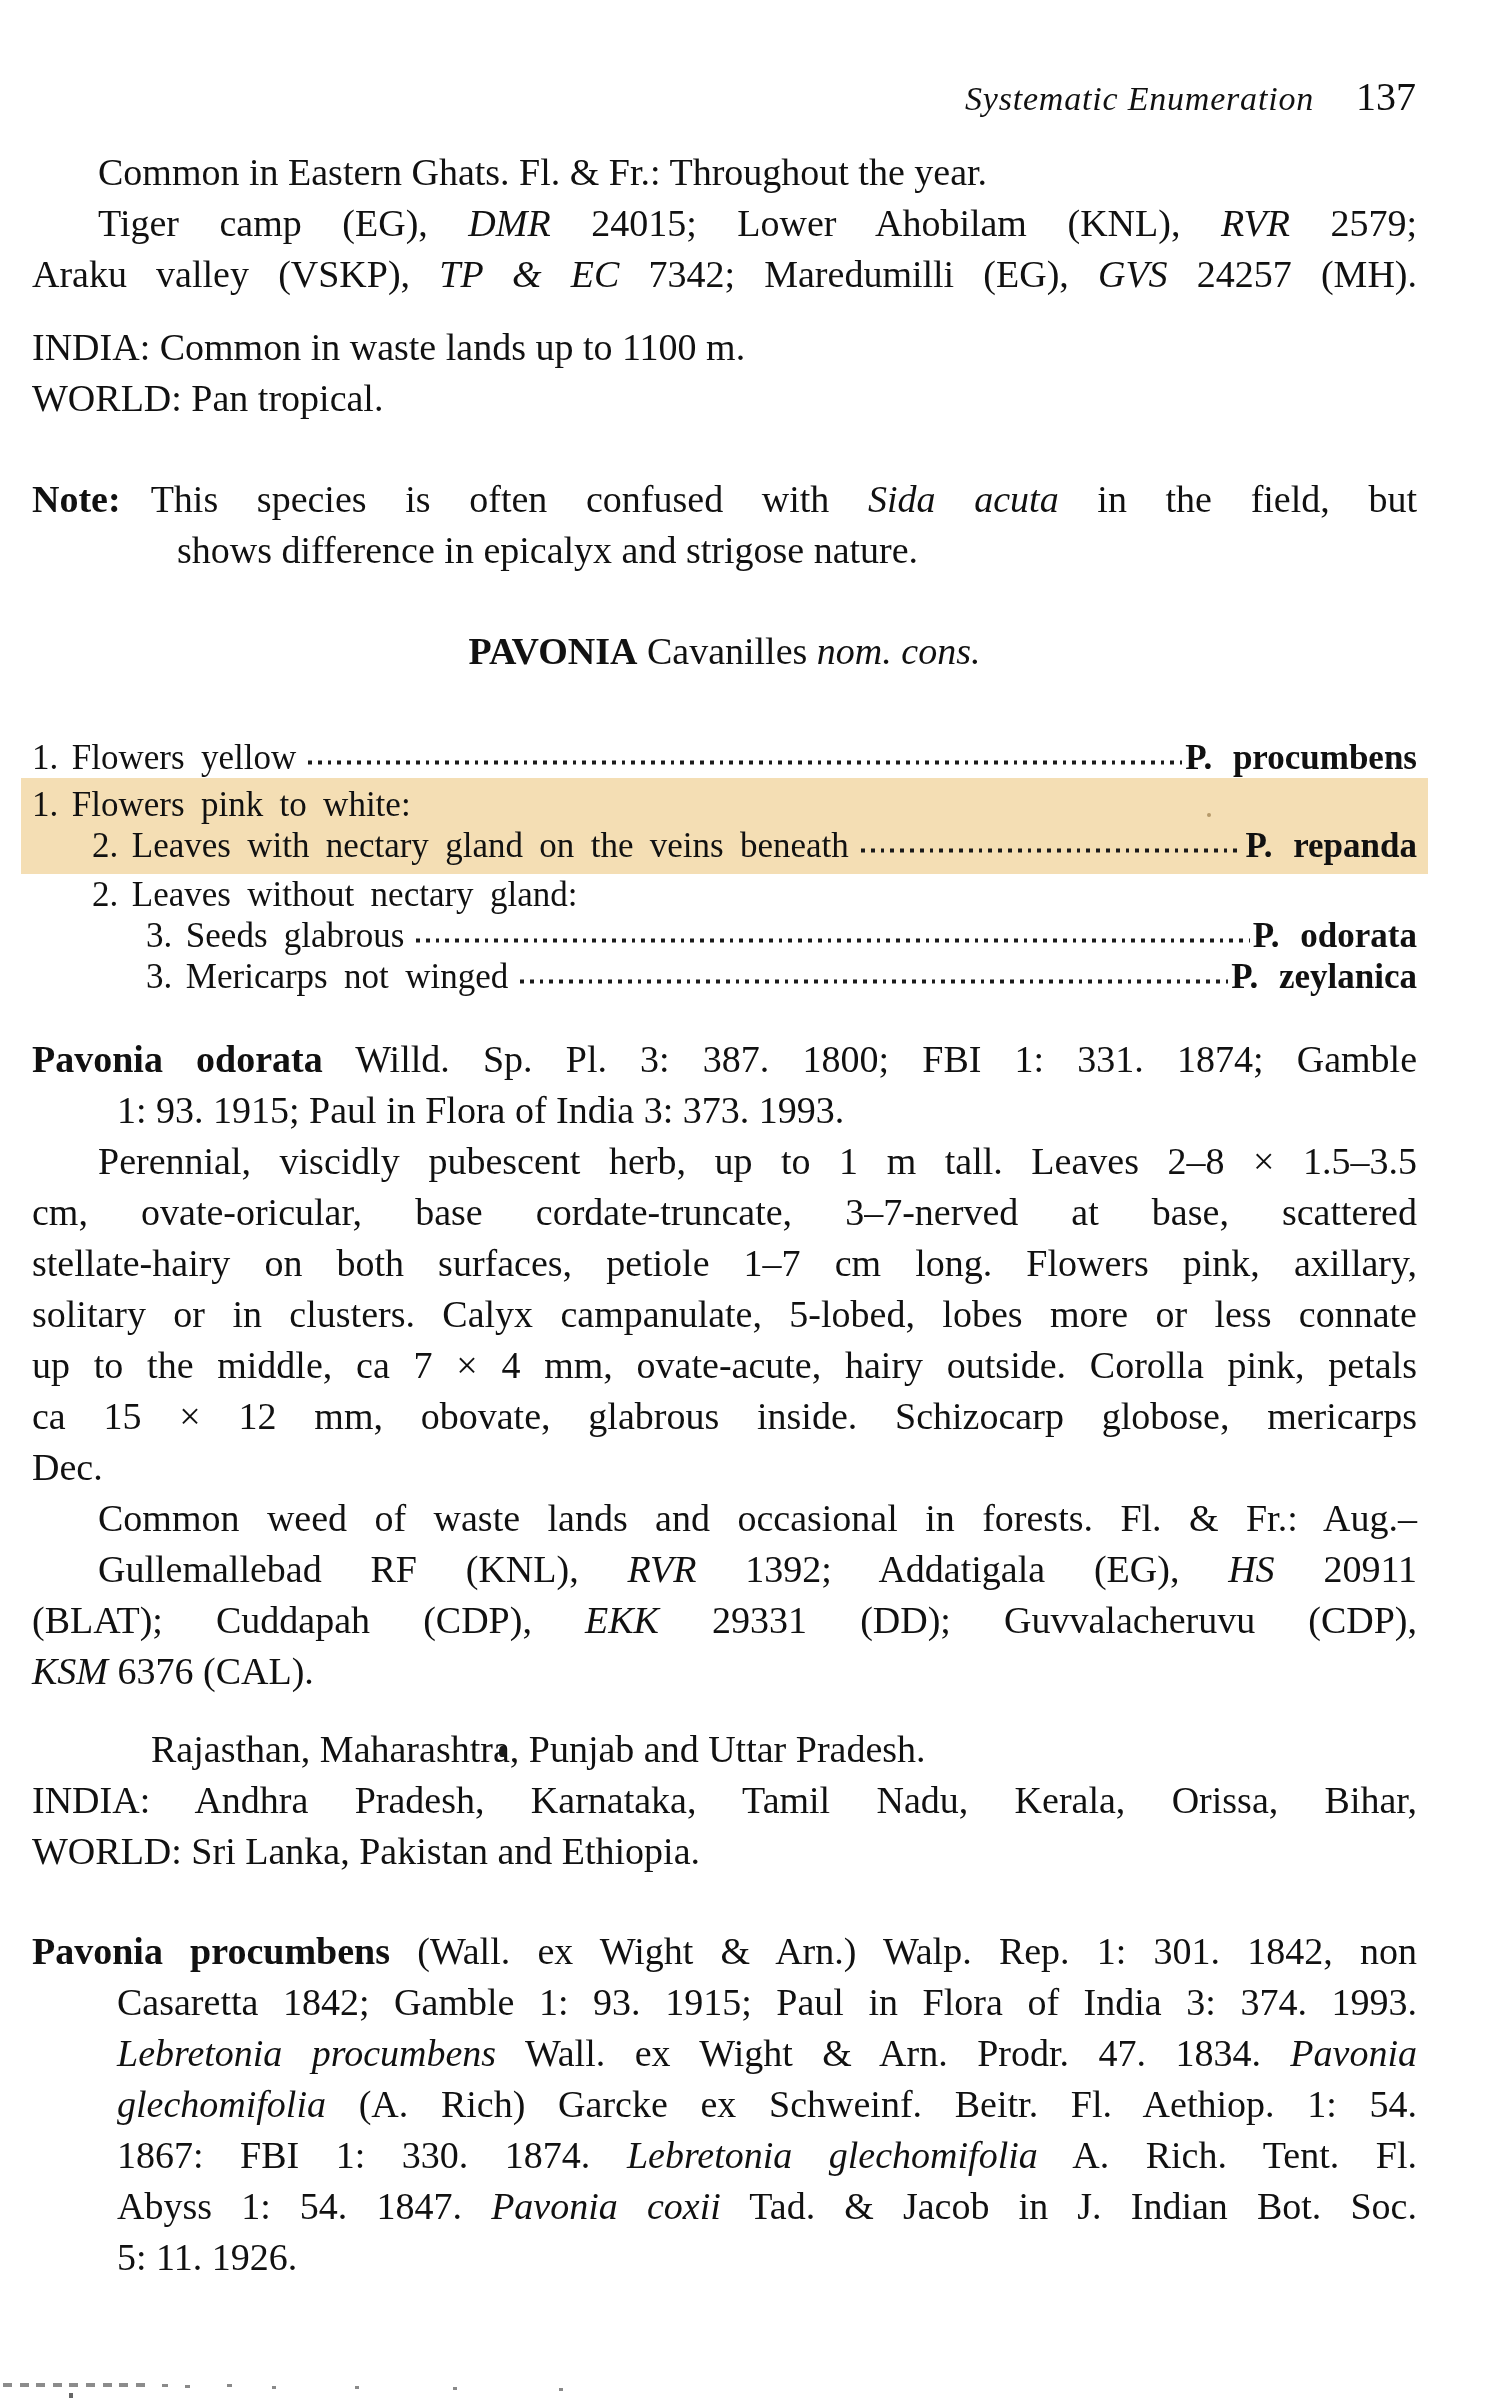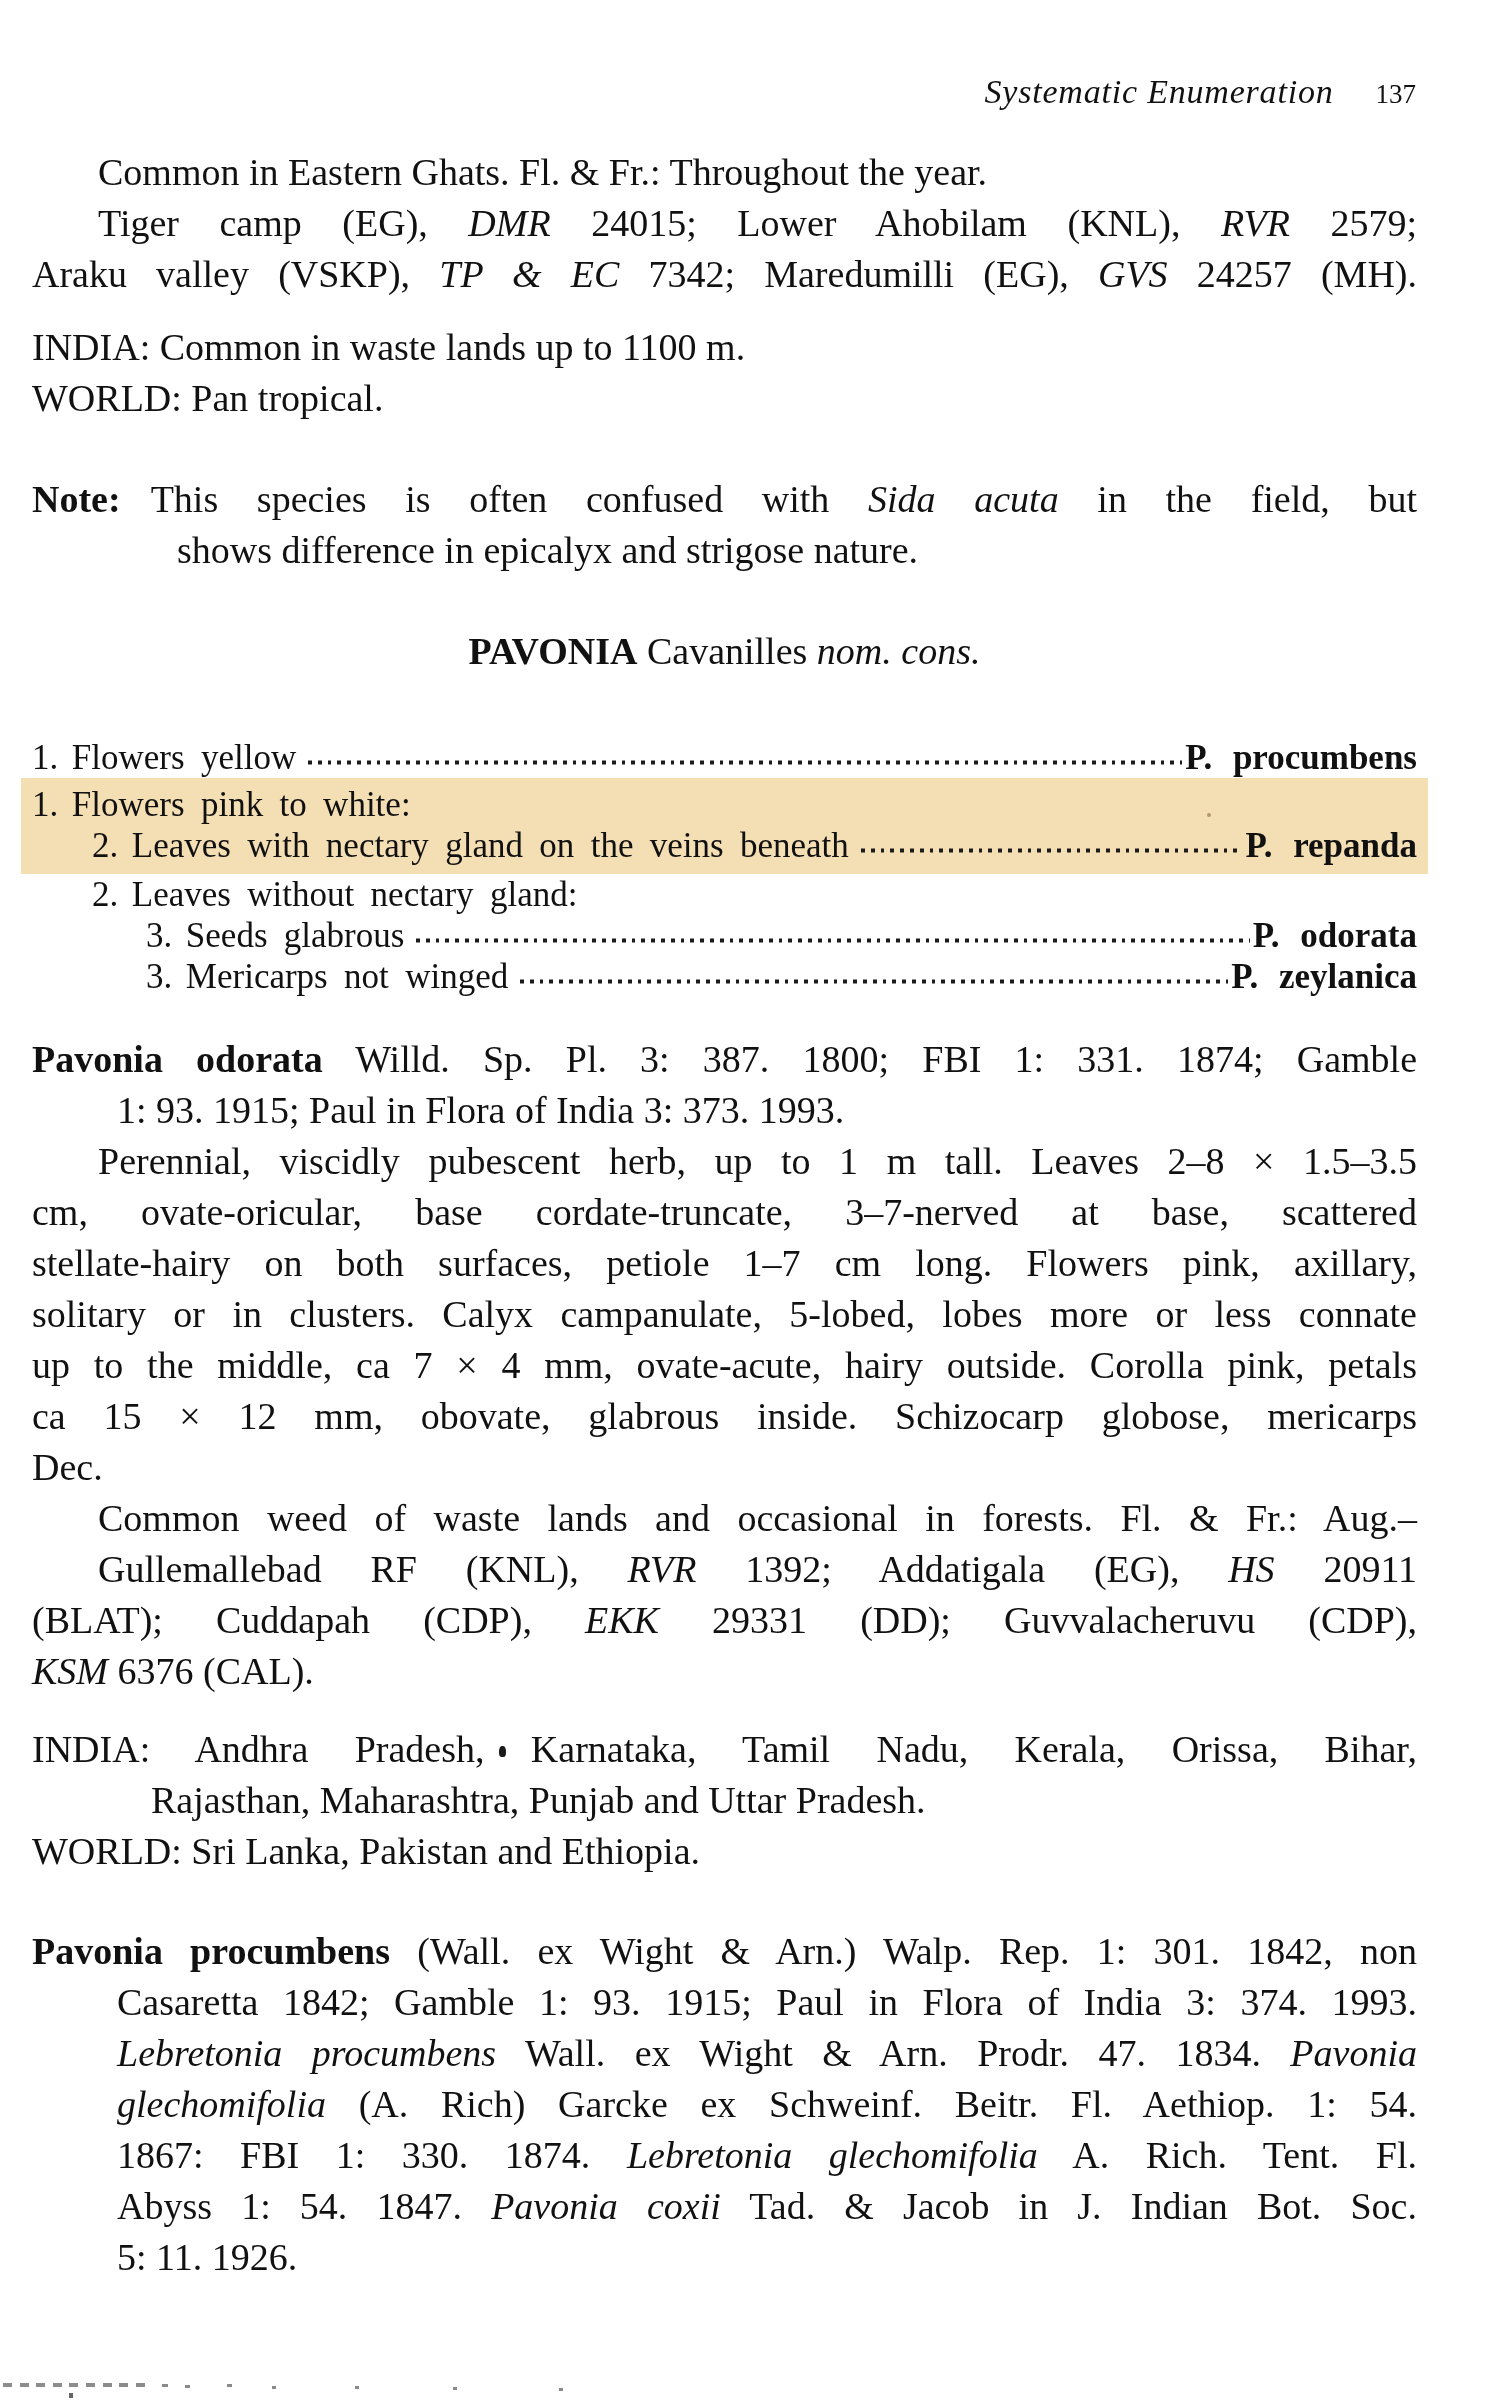--- a/index.html
+++ b/index.html
@@ -15,21 +15,21 @@
     color:var(--ink);
     font-family:"Liberation Serif","DejaVu Serif",serif;
     overflow:hidden;
   }
   
   .hdr{
     position:absolute;top:73px;right:90px;
     display:flex;align-items:baseline;gap:42px;
   }
   .hdr .rt{font-style:italic;font-size:34px;letter-spacing:0.8px;}
-  .hdr .pn{font-size:27px;}
+  .hdr .pn{font-size:40px;}
   
   .content{
     position:absolute;left:32px;top:0;width:1385px;
     font-size:38px;line-height:51px;
   }
   .tl{min-height:51px;}
   .just{text-align:justify;text-align-last:justify;}
   .ind-fi{padding-left:66px;}
   .ind-h{padding-left:85px;}
   .ind-h2{padding-left:119px;}
@@ -154,22 +154,22 @@
     <div>
         <div class="tl"><span class="s-n">Dec.</span></div>
         <div class="tl ind-fi just"><span class="s-n">Common weed of waste lands and occasional in forests. Fl. &amp; Fr.: Aug.–</span></div>
       </div>
     <div>
         <div class="tl ind-fi just"><span class="s-n">Gullemallebad RF (KNL), </span><span class="s-i">RVR</span><span class="s-n"> 1392; Addatigala (EG), </span><span class="s-i">HS</span><span class="s-n"> 20911</span></div>
         <div class="tl just"><span class="s-n">(BLAT); Cuddapah (CDP), </span><span class="s-i">EKK</span><span class="s-n"> 29331 (DD); Guvvalacheruvu (CDP),</span></div>
         <div class="tl"><span class="s-i">KSM</span><span class="s-n"> 6376 (CAL).</span></div>
       </div>
     <div class="blk-india2">
+        <div class="tl ind-h2"><span class="s-n">Rajasthan, Maharashtra, Punjab and Uttar Pradesh.</span></div>
         <div class="tl just"><span class="s-n">INDIA: Andhra Pradesh, Karnataka, Tamil Nadu, Kerala, Orissa, Bihar,</span></div>
-        <div class="tl ind-h2"><span class="s-n">Rajasthan, Maharashtra, Punjab and Uttar Pradesh.</span></div>
       </div>
     <div>
         <div class="tl"><span class="s-n">WORLD: Sri Lanka, Pakistan and Ethiopia.</span></div>
       </div>
     <div class="blk-sp2">
         <div class="tl just"><span class="s-b">Pavonia procumbens</span><span class="s-n"> (Wall. ex Wight &amp; Arn.) Walp. Rep. 1: 301. 1842, non</span></div>
         <div class="tl ind-h just"><span class="s-n">Casaretta 1842; Gamble 1: 93. 1915; Paul in Flora of India 3: 374. 1993.</span></div>
         <div class="tl ind-h just"><span class="s-i">Lebretonia procumbens</span><span class="s-n"> Wall. ex Wight &amp; Arn. Prodr. 47. 1834. </span><span class="s-i">Pavonia</span></div>
         <div class="tl ind-h just"><span class="s-i">glechomifolia</span><span class="s-n"> (A. Rich) Garcke ex Schweinf. Beitr. Fl. Aethiop. 1: 54.</span></div>
         <div class="tl ind-h just"><span class="s-n">1867: FBI 1: 330. 1874. </span><span class="s-i">Lebretonia glechomifolia</span><span class="s-n"> A. Rich. Tent. Fl.</span></div>

